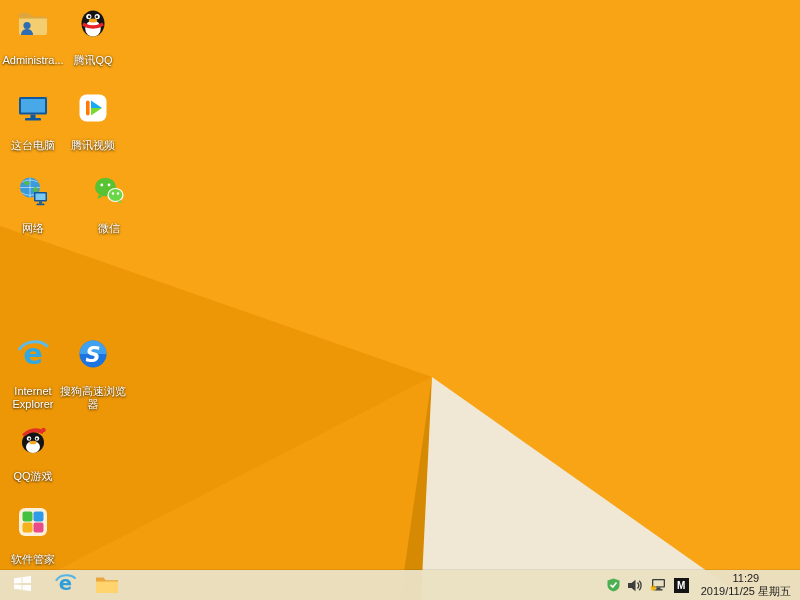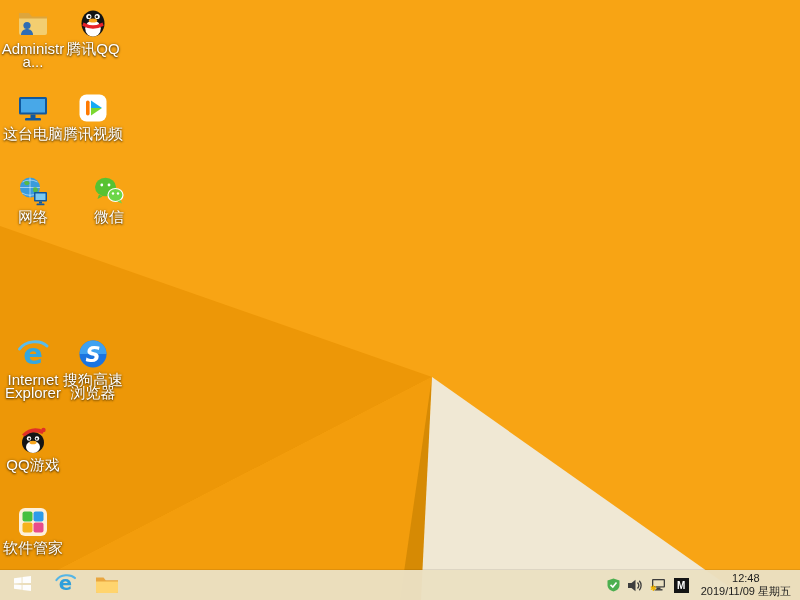--- a/index.html
+++ b/index.html
@@ -10,21 +10,21 @@
   }
   #wallpaper{position:absolute;left:0;top:0;width:800px;height:600px;display:block;}
   #desktop{position:absolute;left:0;top:0;width:800px;height:570px;}
   .cell{
     position:absolute;width:66px;height:82px;
     display:flex;flex-direction:column;align-items:center;cursor:default;
   }
   .cell .ic{width:34px;height:34px;flex:0 0 auto;}
   .cell .ic svg{width:34px;height:34px;display:block;}
   .cell .lbl{
-    margin-top:2px;font-size:15px;line-height:13px;color:#fff;text-align:center;
+    margin-top:14px;font-size:11px;line-height:13px;color:#fff;text-align:center;
     max-width:66px;word-break:break-word;
     text-shadow:0 1px 2px rgba(0,0,0,.65),0 0 3px rgba(0,0,0,.4);
   }
   
   #i-admin{left:0;top:6px}      #i-qq{left:60px;top:6px}
   #i-pc{left:0;top:91px}        #i-tv{left:60px;top:91px}
   #i-net{left:0;top:174px}      #i-wechat{left:76px;top:174px}
   #i-bin{left:0;top:255px}      #i-qqb{left:60px;top:255px}
   #i-ie{left:0;top:337px}       #i-sogou{left:60px;top:337px}
   #i-qqg{left:0;top:422px}
@@ -254,17 +254,17 @@
       <svg width="16" height="14" viewBox="0 0 16 14">
         <rect x="2" y="1" width="13" height="8.5" rx="1" fill="#3d3d3d"></rect>
         <rect x="3.3" y="2.3" width="10.4" height="6" fill="#EAE0C2"></rect>
         <rect x="6.5" y="9.5" width="4" height="1.6" fill="#3d3d3d"></rect>
         <rect x="4.5" y="11.1" width="8" height="1.4" fill="#3d3d3d"></rect>
         <text x="0" y="13.2" font-size="8" font-weight="bold" font-family="'DejaVu Sans',sans-serif" fill="#EFB300">✱</text>
       </svg>
     </span>
     <span class="ime">M</span>
     <div class="clock">
-      <div>12:48</div>
-      <div>2019/11/09 星期五</div>
+      <div>11:29</div>
+      <div>2019/11/25 星期五</div>
     </div>
   </div>
 </div>
 
 </body></html>

